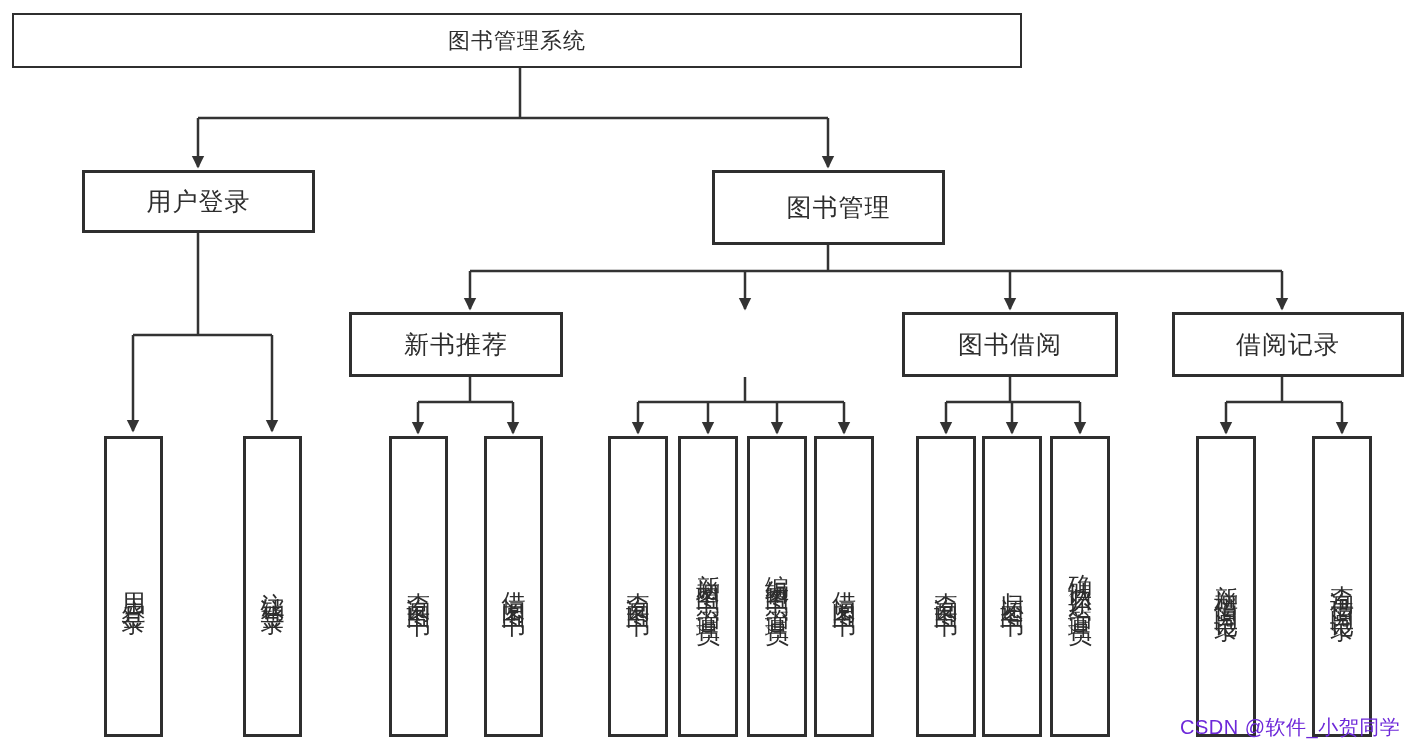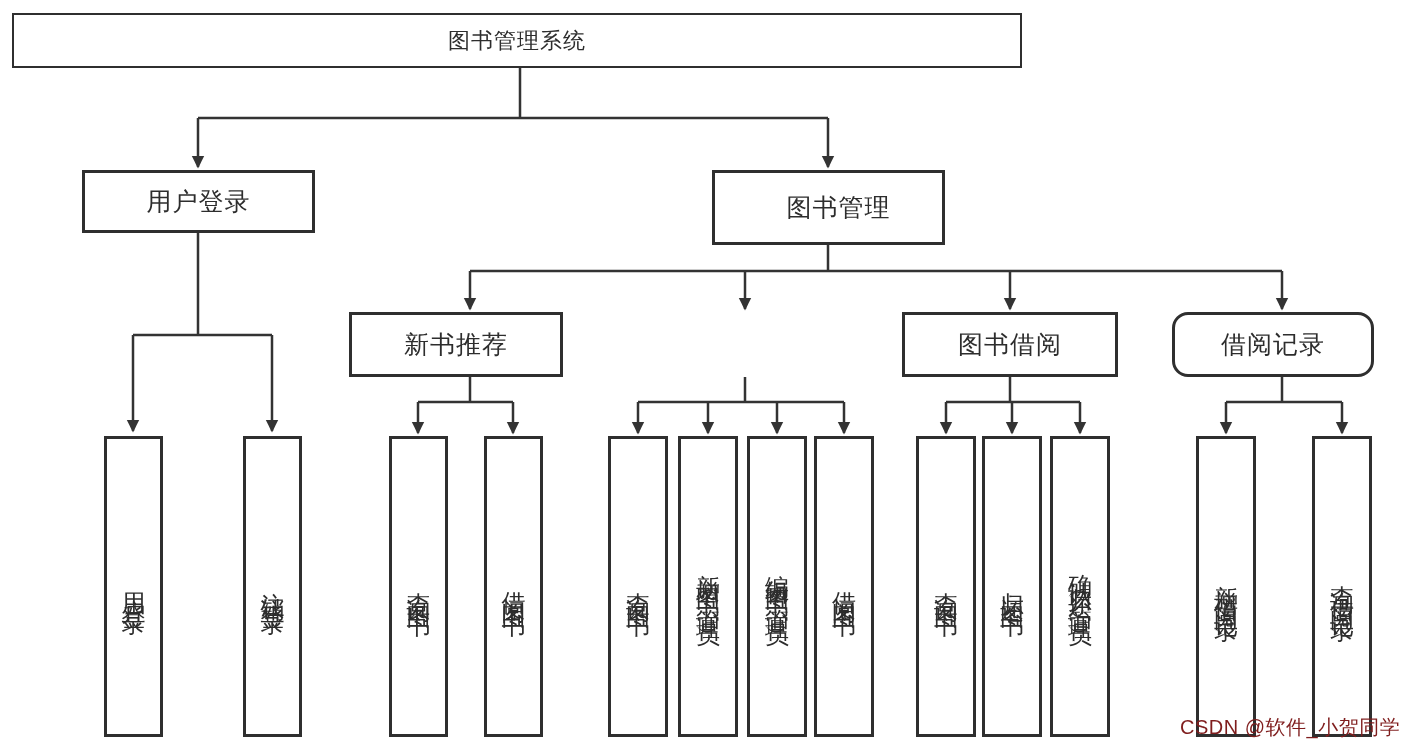--- a/index.html
+++ b/index.html
@@ -48,21 +48,21 @@
     font-size: 24px;
     line-height: 1;
     letter-spacing: 7px;
   }
   .watermark {
     position: absolute;
     left: 1180px;
     top: 714px;
     font-size: 20px;
     letter-spacing: 0.5px;
-    color: #7f1d1d;
+    color: #6d28d9;
     white-space: nowrap;
     z-index: 5;
   }
 </style>
 </head>
 <body>
 
 <div class="stage">
 
   <svg class="wires" viewBox="0 0 1405 747" xmlns="http://www.w3.org/2000/svg">
@@ -113,21 +113,21 @@
   <div class="node hbox" style="left:712px; top:170px; width:233px; height:75px;padding-left:20px;">
     <span>图书管理</span>
   </div>
 
   <div class="node hbox" style="left:349px; top:312px; width:214px; height:65px;">
     <span>新书推荐</span>
   </div>
   <div class="node hbox" style="left:902px; top:312px; width:216px; height:65px;">
     <span>图书借阅</span>
   </div>
-  <div class="node hbox" style="left:1172px; top:312px; width:202px; height:65px;border-radius:16px;">
+  <div class="node hbox" style="left:1172px; top:312px; width:232px; height:65px;">
     <span>借阅记录</span>
   </div>
 
   <div class="node leaf" style="left:104px; width:59px;">
     <span>用户登录</span>
   </div>
   <div class="node leaf" style="left:243px; width:59px;">
     <span>注销登录</span>
   </div>
 

